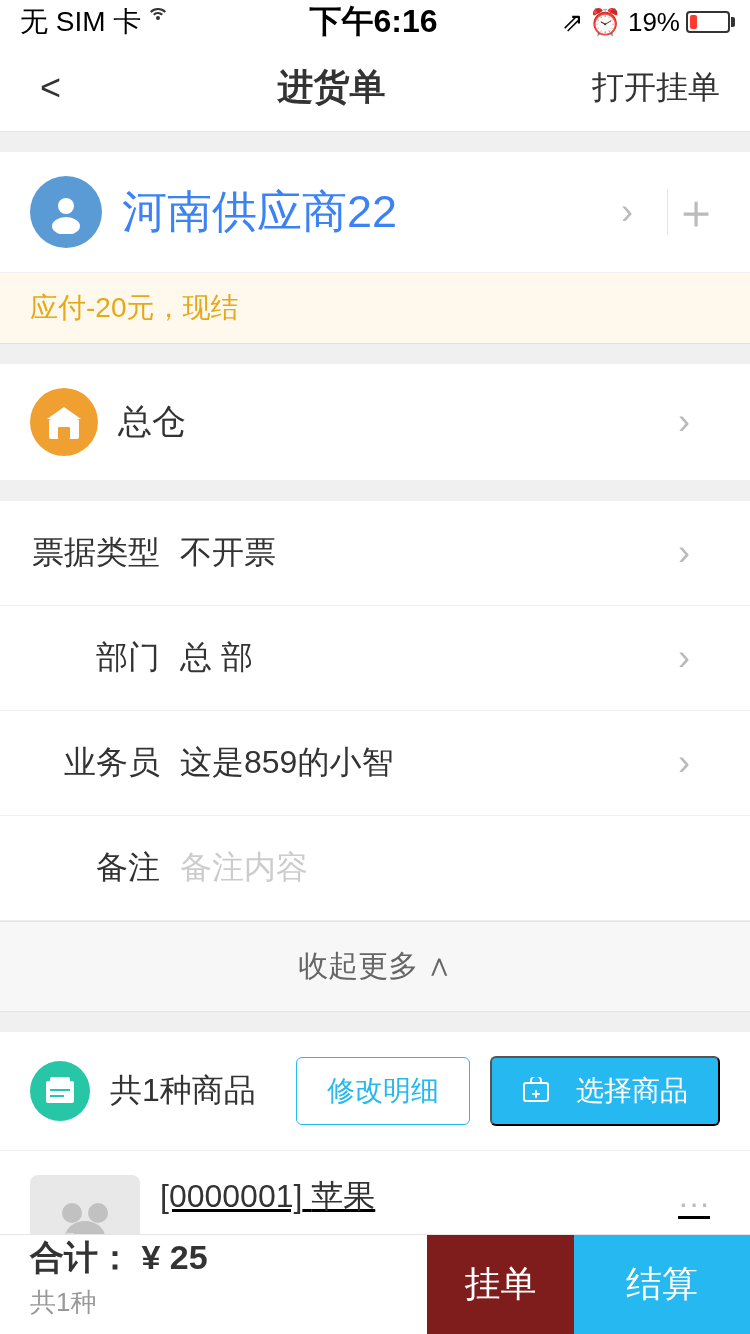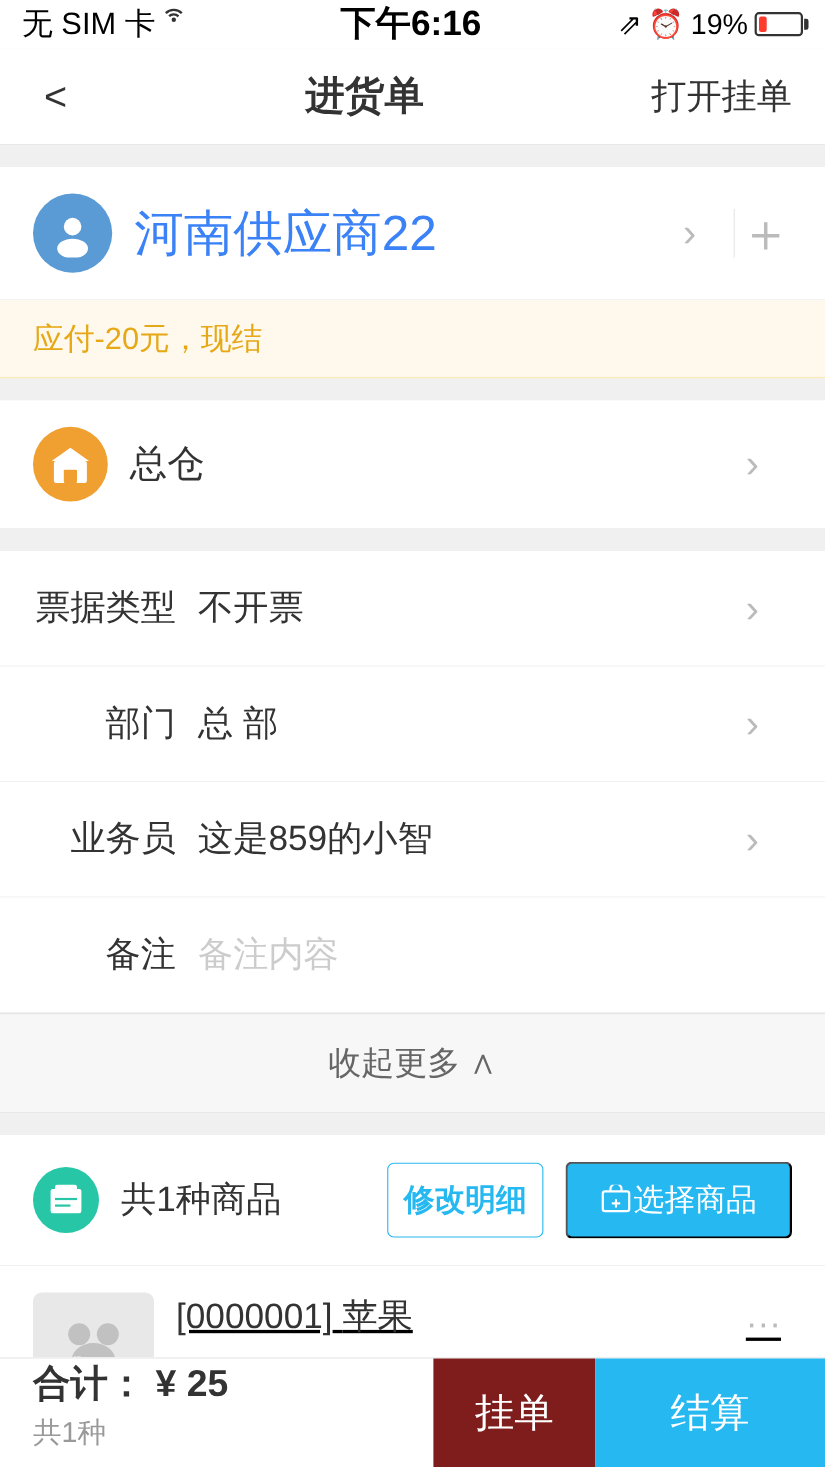--- a/index.html
+++ b/index.html
@@ -190,35 +190,34 @@
     .product-count-label {
       flex: 1;
       font-size: 32px;
       color: #333;
     }
     .btn-modify {
       border: 1.5px solid #26b8f0;
       background: #fff;
       color: #26b8f0;
       font-size: 28px;
-      padding: 14px 14px;
+      padding: 14px 30px;
       border-radius: 6px;
       cursor: pointer;
-      font-weight: bold;
     }
     .btn-select {
       background: #26b8f0;
       color: #fff;
       font-size: 28px;
       padding: 14px 30px;
       border-radius: 6px;
       cursor: pointer;
       display: flex;
       align-items: center;
-      gap: 2px;
+      gap: 26px;
     }
 
     
     .product-item {
       display: flex;
       align-items: flex-start;
       padding: 24px 30px;
       background: #fff;
       border-bottom: 1px solid #f0f0f0;
       text-decoration: underline;
@@ -284,21 +283,21 @@
       background: #7f1d1d;
       color: #fff;
       font-size: 36px;
       display: flex;
       align-items: center;
       justify-content: center;
       cursor: pointer;
       border: none;
     }
     .btn-checkout {
-      width: 209px;
+      width: 176px;
       background: #26b8f0;
       color: #fff;
       font-size: 36px;
       display: flex;
       align-items: center;
       justify-content: center;
       cursor: pointer;
       border: none;
     }
   </style>

